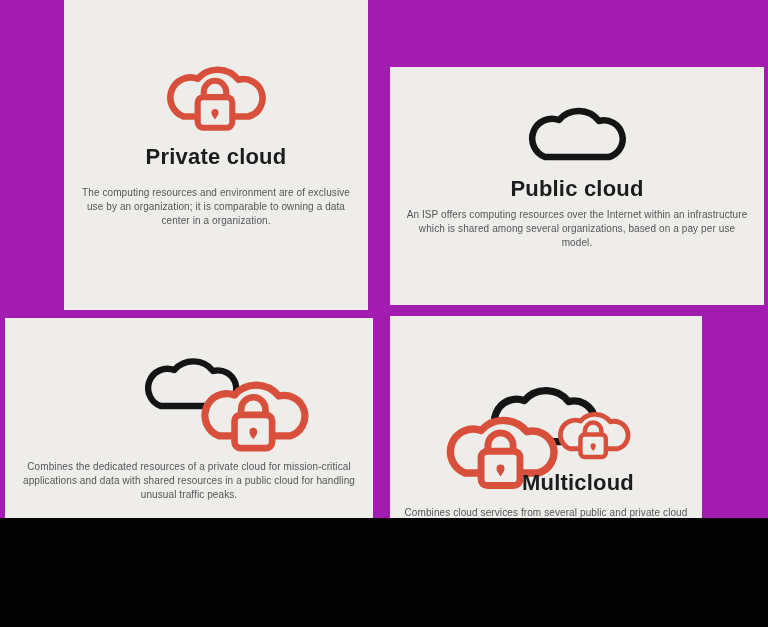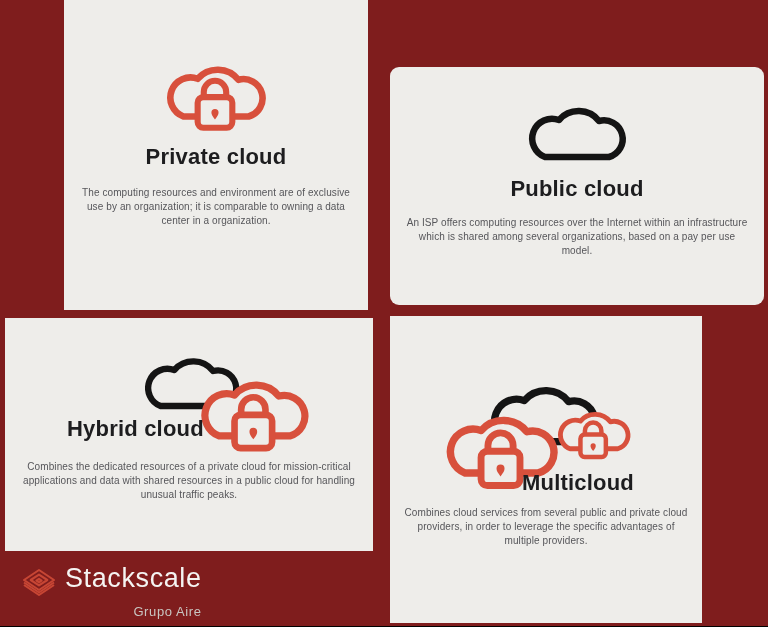--- a/index.html
+++ b/index.html
@@ -1,22 +1,22 @@
 <!DOCTYPE html>
 <html><head>
 <meta charset="utf-8">
 <style>
   html,body{margin:0;padding:0;background:#020202;}
   #canvas{
-    position:relative;width:768px;height:626px;background:#7f1d1d;
+    position:relative;width:768px;height:518px;background:#a21caf;
     overflow:hidden;font-family:"Liberation Sans",sans-serif;
   }
   .card{position:absolute;background:#eeedea;}
   #card-private{left:64px;top:0;width:304px;height:310px;}
-  #card-public{left:390px;top:67px;width:374px;height:238px;border-radius:9px;}
+  #card-public{left:390px;top:67px;width:374px;height:238px;}
   #card-hybrid{left:5px;top:318px;width:368px;height:233px;}
   #card-multicloud{left:390px;top:316px;width:312px;height:307px;}
 
   .col{display:flex;flex-direction:column;align-items:center;height:100%;}
   .card h2{
     margin:0;font-size:22px;font-weight:700;color:#1d1d1f;letter-spacing:.2px;
   }
   .card p{
     margin:0;font-size:10px;line-height:1.38;color:#56565a;text-align:center;letter-spacing:.1px;
   }
@@ -26,21 +26,21 @@
   .lk-sh{fill:none;stroke:currentColor;stroke-width:6;}
   .lk-bd{fill:#eeedea;stroke:currentColor;stroke-width:6;}
   .lk-kh{fill:currentColor;stroke:none;}
 
   #ic-private{margin-top:48px;}
   #hd-private{margin-top:10px;}
   #tx-private{margin-top:16px;width:286px;}
 
   #ic-public{margin-top:24px;}
   #hd-public{margin-top:12px;}
-  #tx-public{margin-top:14px;width:344px;}
+  #tx-public{margin-top:6px;width:344px;}
 
   #ic-hybrid{position:absolute;left:140px;top:26px;}
   #hd-hybrid{position:absolute;left:62px;top:98px;}
   #tx-hybrid{position:absolute;left:8px;top:142px;width:352px;}
 
   #ic-multicloud{position:absolute;left:56px;top:56px;}
   #hd-multicloud{position:absolute;left:132px;top:154px;}
   #tx-multicloud{position:absolute;left:10px;top:190px;width:292px;}
 
   #footer-logo{position:absolute;left:22px;top:565px;display:flex;align-items:flex-start;}
@@ -94,21 +94,20 @@
 
   <section class="card" id="card-hybrid">
     <svg id="ic-hybrid" viewBox="8 13 152 101" width="168" height="112">
       <g color="#141414" transform="translate(1,10) scale(0.88)">
           <use href="#cloudP" class="cl"></use>
         </g>
       <g color="#d8503c" transform="translate(51,29)">
           <use href="#cloudLockG"></use>
         </g>
     </svg>
-    <h2 id="hd-hybrid">Hybrid cloud</h2>
     <p id="tx-hybrid">Combines the dedicated resources of a private cloud for mission-critical applications and data with shared resources in a public cloud for handling unusual traffic peaks.</p>
   </section>
 
   <section class="card" id="card-multicloud">
     <svg id="ic-multicloud" viewBox="12 8 156 101" width="188" height="122">
       <g color="#141414" transform="translate(42,4) scale(0.92)">
           <use href="#cloudP" class="cl"></use>
         </g>
       <g color="#d8503c" transform="translate(100,30) scale(0.62)">
           <use href="#cloudLockG"></use>

